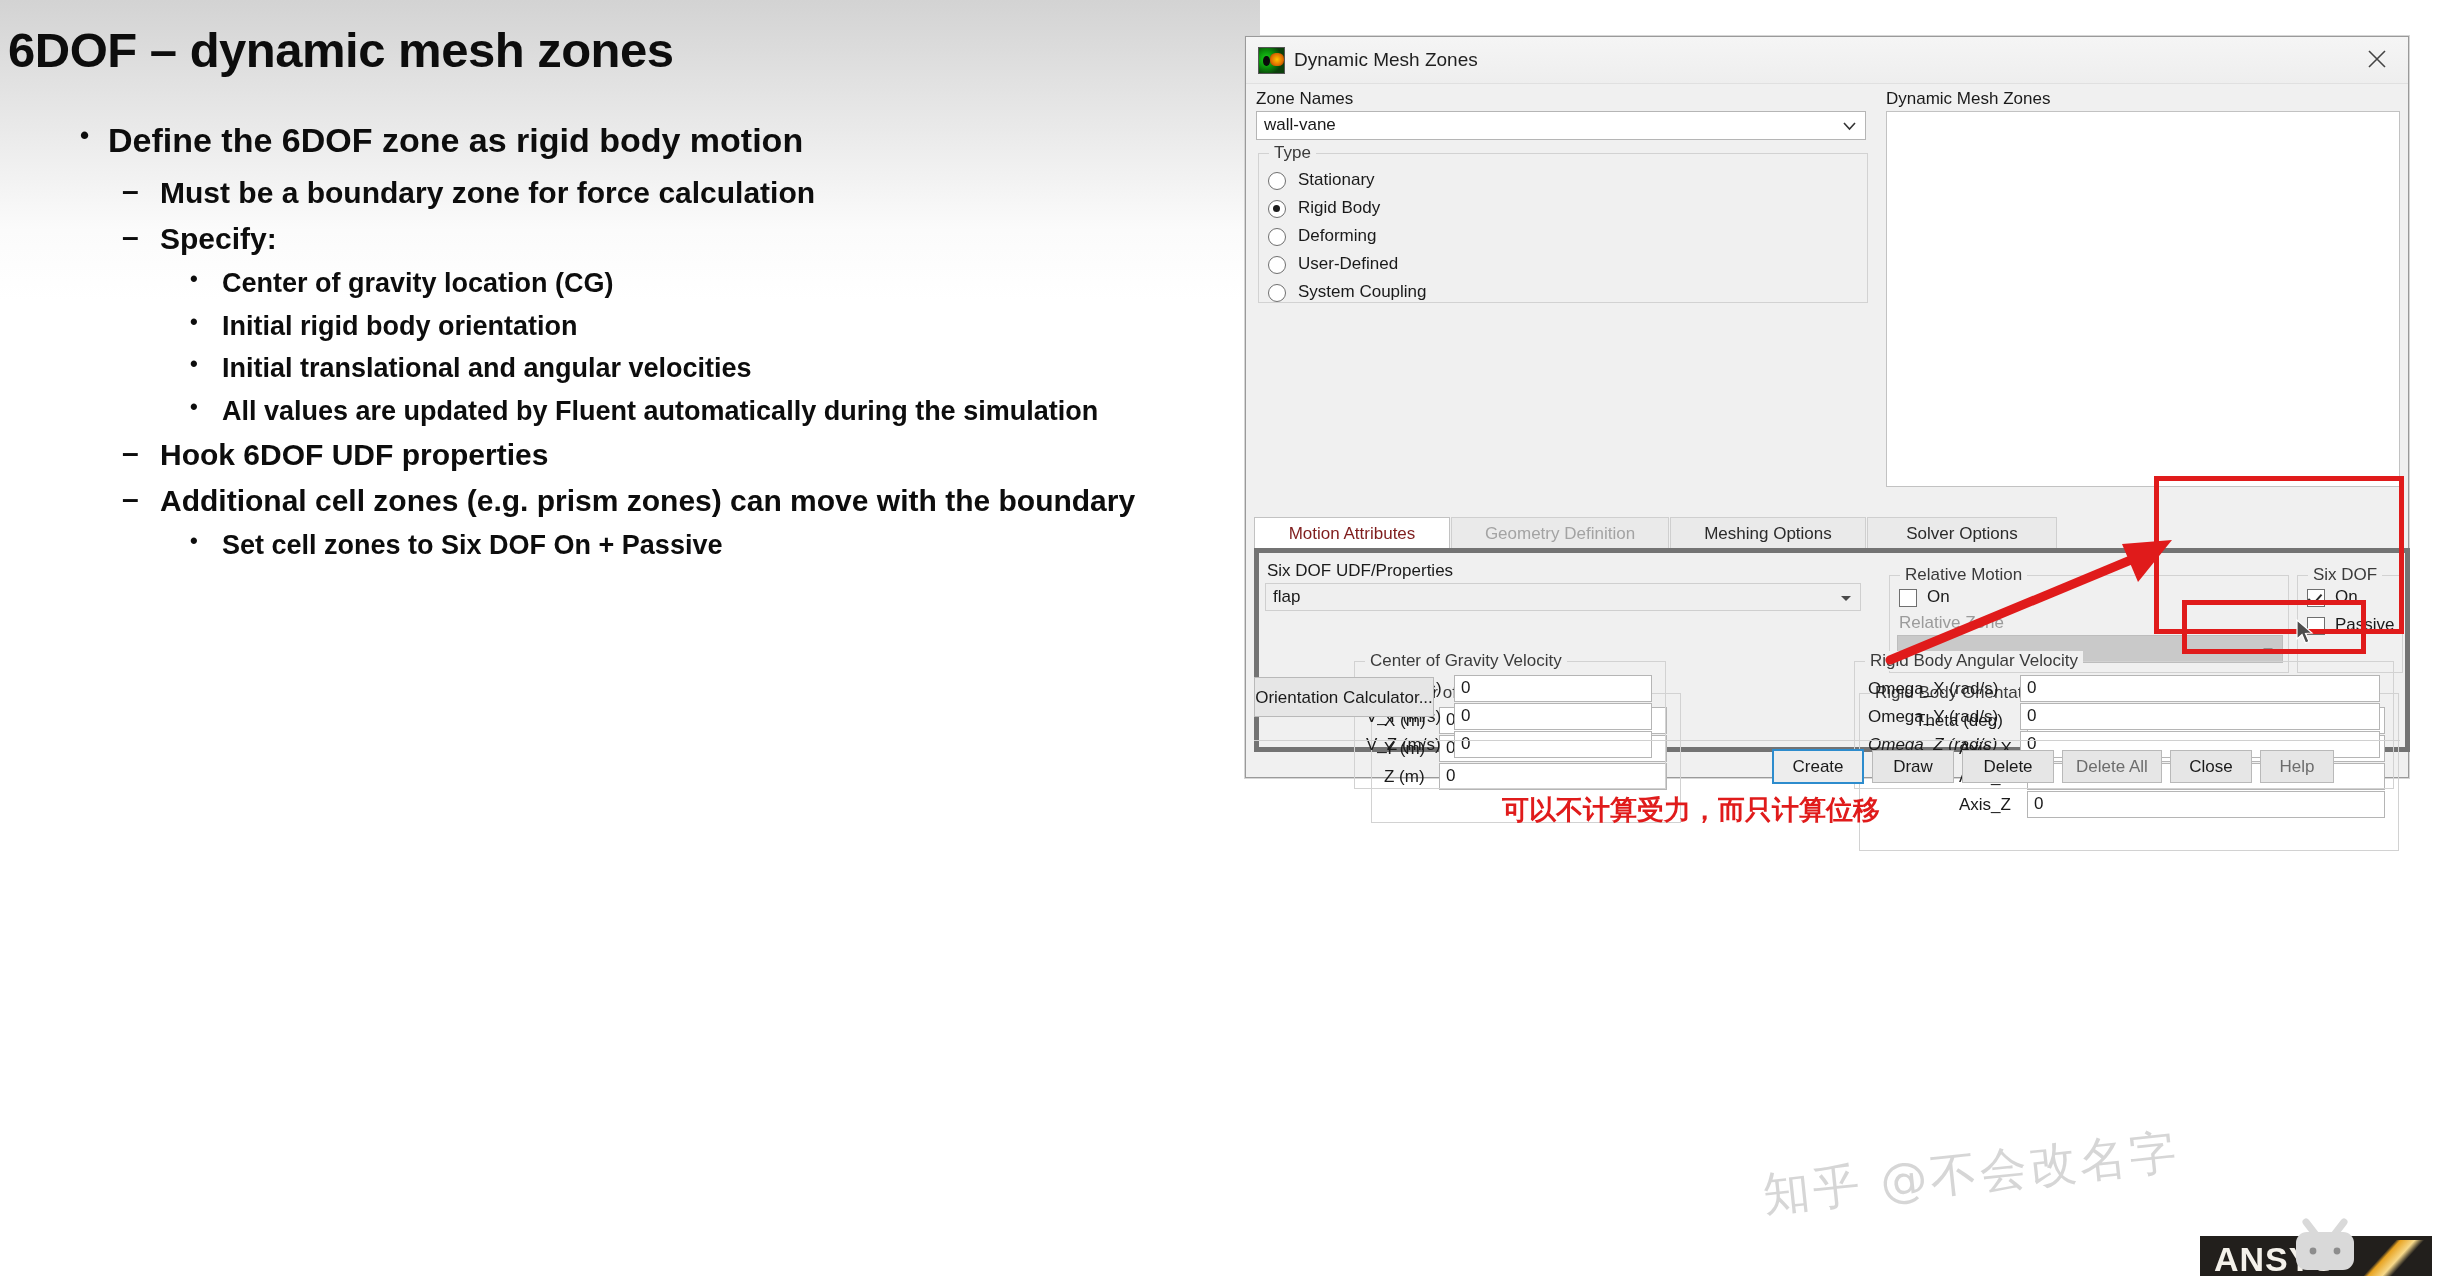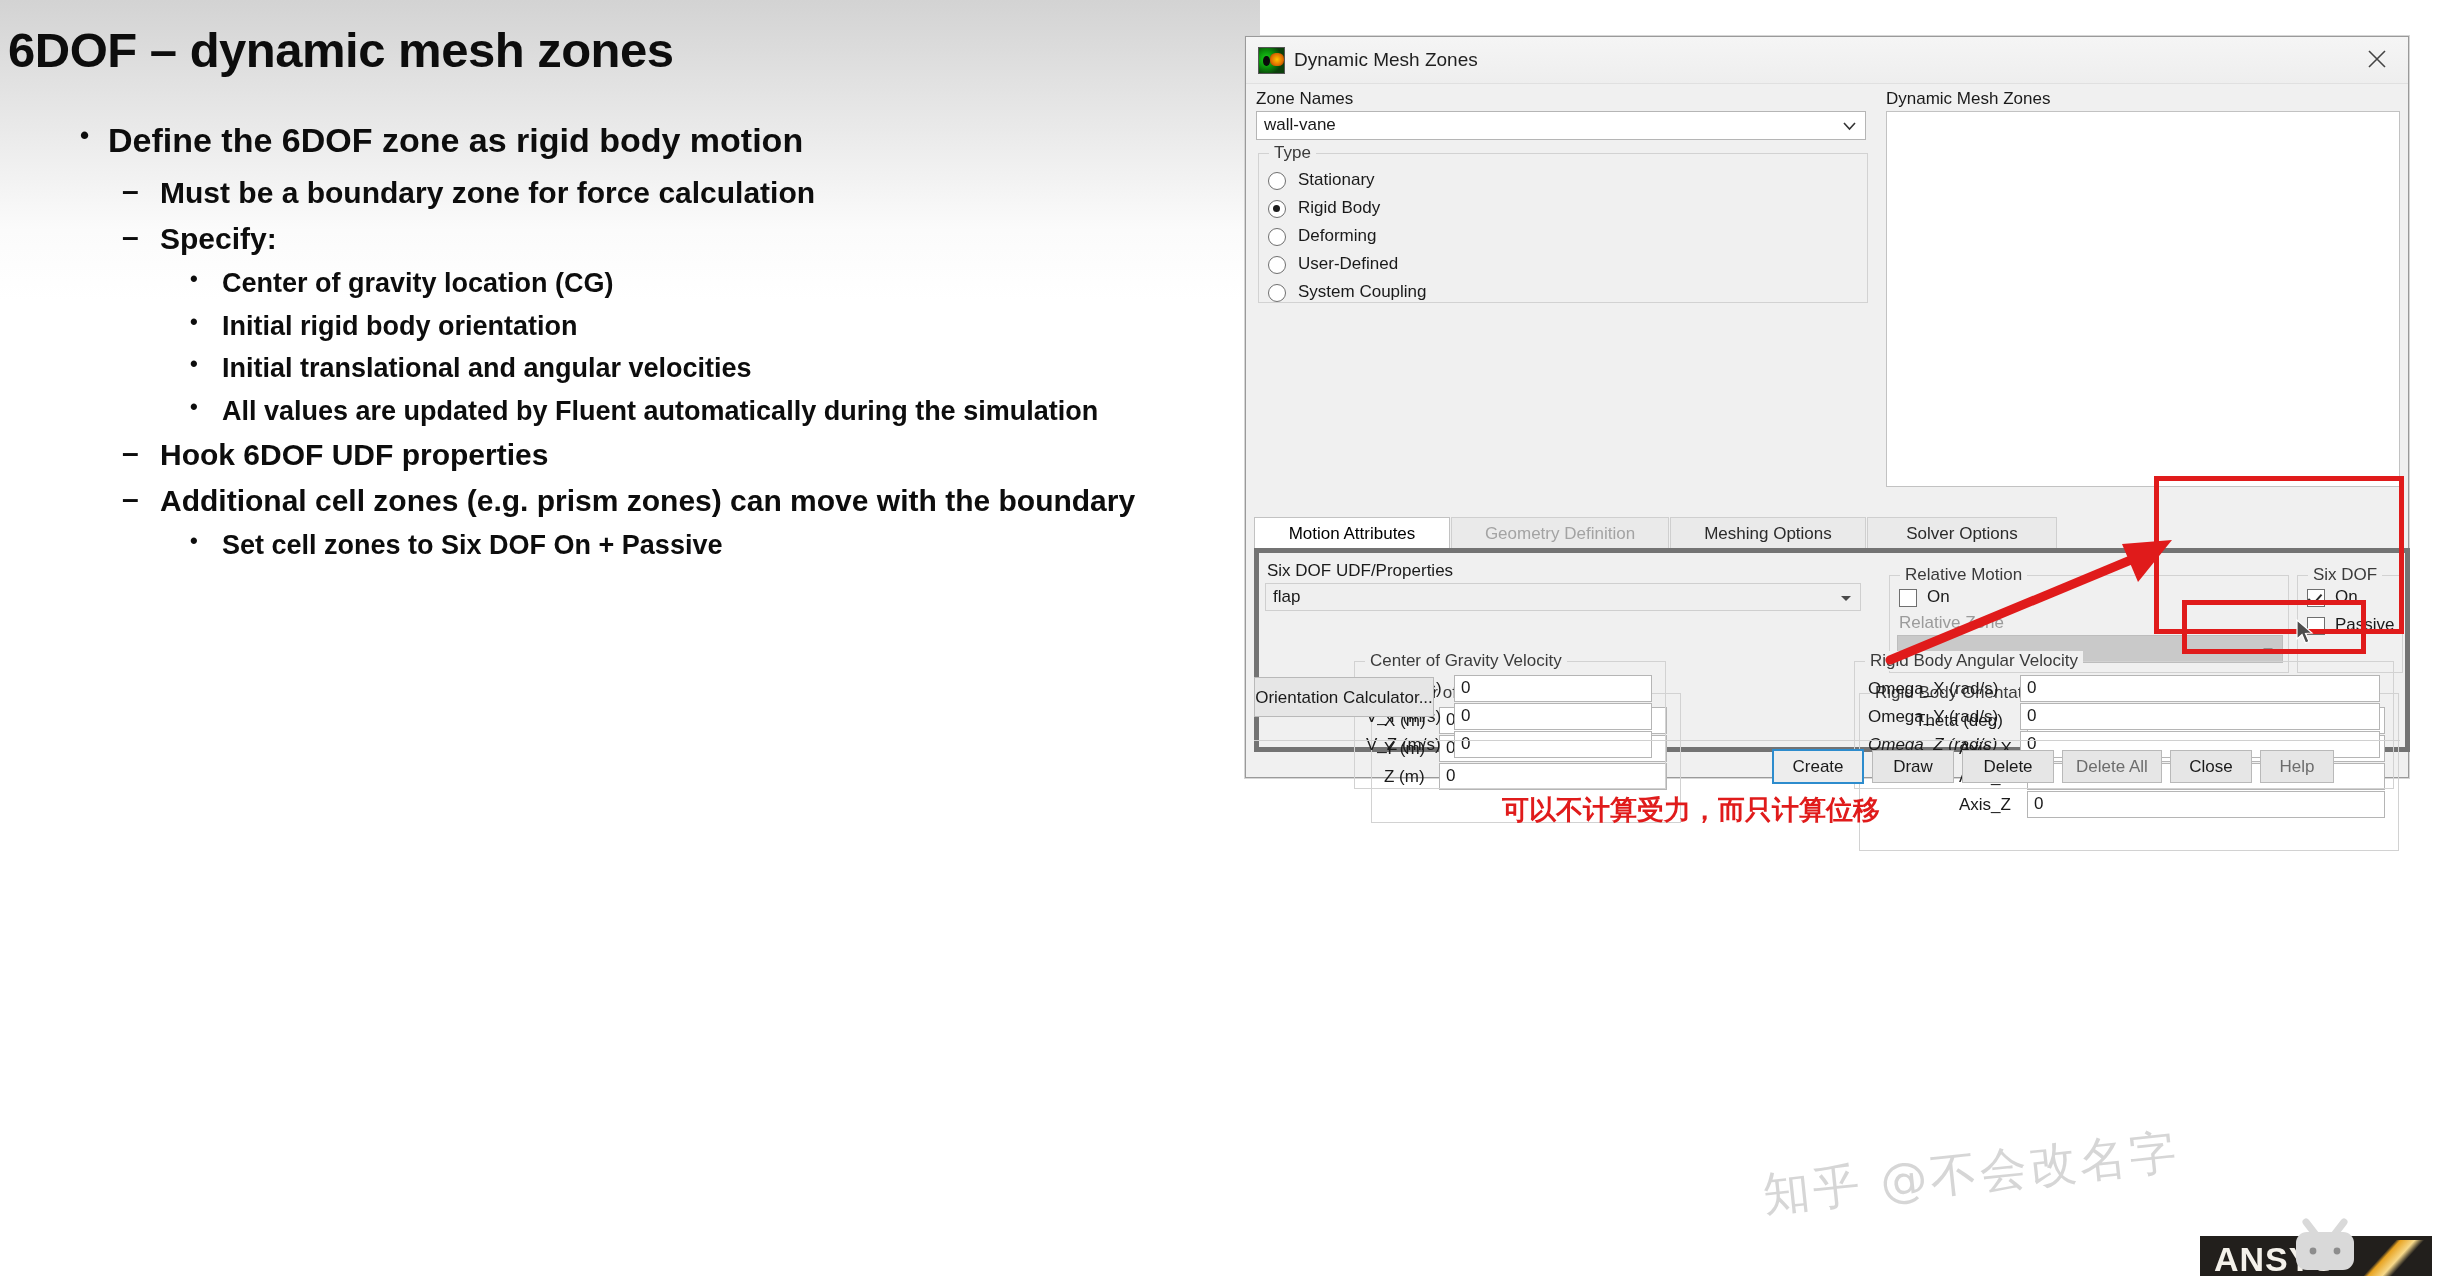--- a/index.html
+++ b/index.html
@@ -210,21 +210,21 @@
     top: 0; height: 32px;
     border: 1px solid #cfcfcf;
     border-bottom: none;
     background: #eaeaea;
     font-size: 17px;
     color: #2b2b2b;
     display: flex; align-items:center; justify-content:center;
     box-sizing: border-box;
     cursor: pointer;
   }
-  .tab.active { background:#ffffff; color:#000000; border-color:#c2c2c2; }
+  .tab.active { background:#ffffff; color:#7f1d1d; border-color:#c2c2c2; }
   .tab.disabled { color:#a3a3a3; }
   #tabpanel {
     position:absolute; left:8px; top:511px; width:1146px; height:194px;
     background:#f0f0f0; border:5px solid #737373;
   }
   #botpanel {
     position:absolute; left:8px; top:640px; width:1146px; height:58px;
   }
   #divider {
     position:absolute; left:8px; top:703px; width:1146px; height:1px; background:#d0d0d0;

